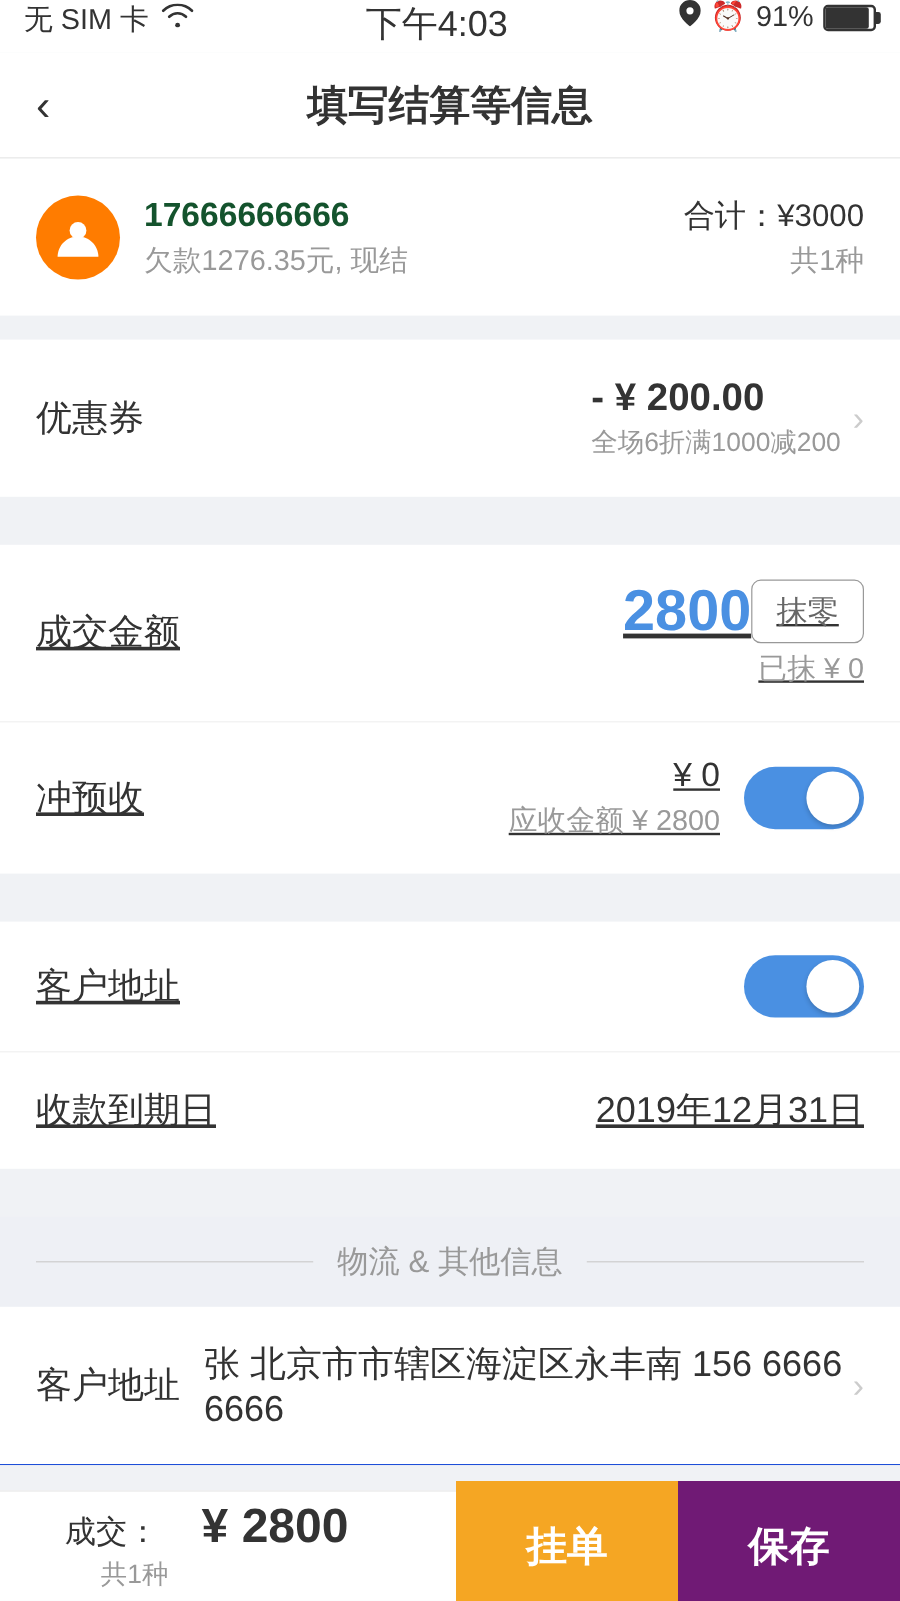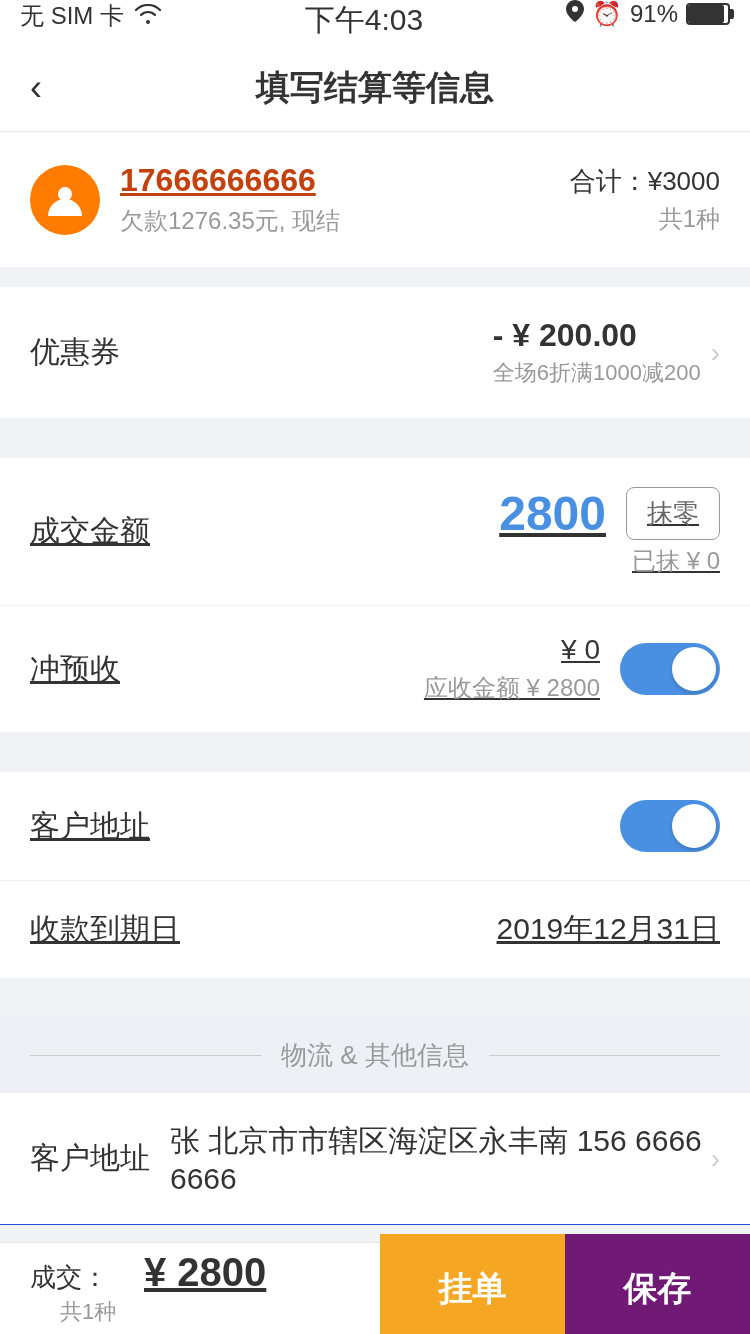--- a/index.html
+++ b/index.html
@@ -83,23 +83,22 @@
       justify-content: space-between;
     }
     .customer-left { display: flex; align-items: center; gap: 20px; }
     .avatar {
       width: 70px; height: 70px; border-radius: 50%;
       background: #ff7c00;
       display: flex; align-items: center; justify-content: center;
       color: #fff; font-size: 32px;
     }
     .customer-info .phone {
-      font-size: 32px; font-weight: 600; color: #c2410c;
+      font-size: 28px; font-weight: 600; color: #14532d;
       margin-bottom: 6px;
-      text-decoration: underline;
     }
     .customer-info .debt {
       font-size: 24px; color: #999;
     }
     .customer-right { text-align: right; }
     .customer-right .total-label { font-size: 26px; color: #333; }
     .customer-right .total-count { font-size: 24px; color: #999; margin-top: 4px; }
 
     
     .coupon-row {
@@ -129,21 +128,21 @@
       align-items: center;
       justify-content: space-between;
       padding: 28px 30px;
       border-bottom: 1px solid #f0f0f0;
       text-decoration: underline;
     }
     .form-row:last-child { border-bottom: none; }
     .form-label { font-size: 30px; color: #333; }
 
     
-    .amount-display { display: flex; align-items: center; gap: 20px; }
+    .amount-display { display: flex; align-items: center; }
     .amount-value { font-size: 48px; color: #4a90e2; font-weight: 600; }
     .round-btn {
       border: 1px solid #999;
       border-radius: 8px;
       padding: 8px 20px;
       font-size: 26px;
       color: #666;
       cursor: pointer;
       background: #fff;
     }
@@ -199,26 +198,27 @@
     
     .bottom-bar {
       position: fixed;
       bottom: 0; left: 0;
       width: 750px;
       height: 92px;
       background: #fff;
       display: flex;
       align-items: center;
       border-top: 1px solid #e8e8e8;
+      padding-left: 24px;
     }
     .bottom-summary {
       flex: 1;
       padding: 0 30px;
     }
-    .bottom-summary .amount { font-size: 40px; font-weight: 700; color: #333; text-decoration: underline; }
+    .bottom-summary .amount { font-size: 40px; font-weight: 700; color: #333; }
     .bottom-summary .count { font-size: 22px; color: #999; margin-top: 2px; }
     .btn-hold {
       width: 185px; height: 110px;
       background: #f5a623;
       display: flex; align-items: center; justify-content: center;
       font-size: 34px; color: #fff; font-weight: 600;
       cursor: pointer;
       flex-shrink: 0;
     }
     .btn-save {

